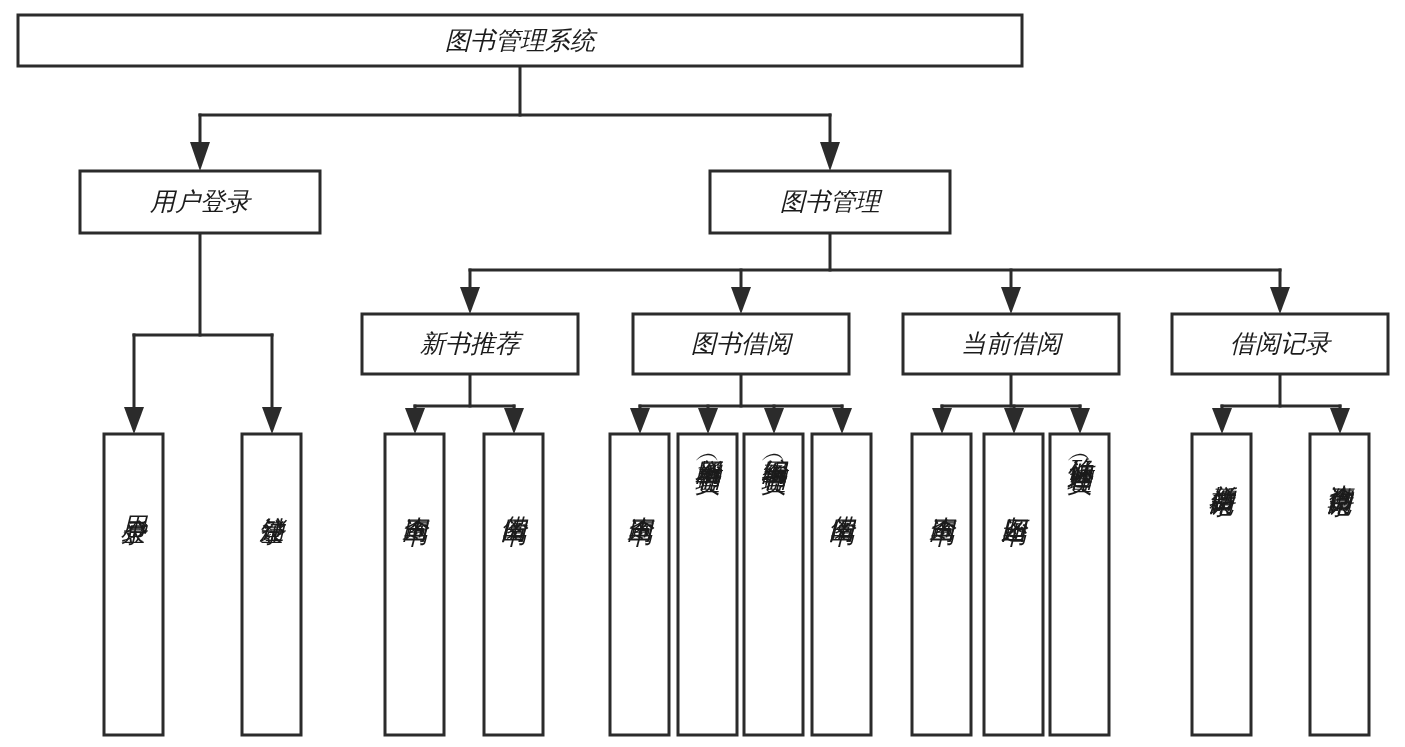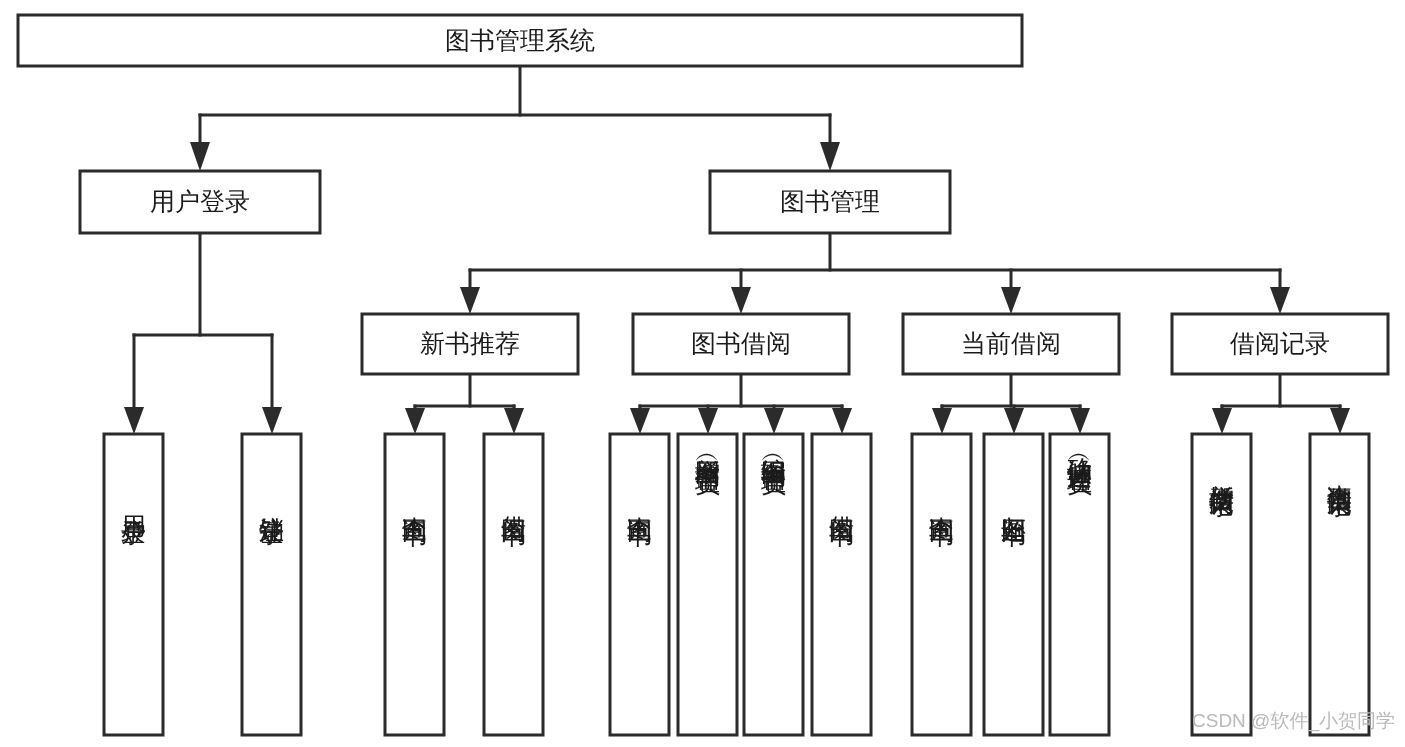--- a/index.html
+++ b/index.html
@@ -9,20 +9,21 @@
   }
   body {
     font-family: "Liberation Sans", "DejaVu Sans", sans-serif;
   }
   #stage {
     position: relative;
     width: 1405px;
     height: 747px;
     background: #ffffff;
     overflow: hidden;
+    font-style: italic;
   }
   #diagram-svg {
     position: absolute;
     left: 0;
     top: 0;
     width: 1405px;
     height: 747px;
   }
   .node-box {
     fill: #ffffff;
@@ -212,15 +213,14 @@
       <rect class="node-box" x="1192" y="434" width="59" height="301"></rect>
       <text class="node-label-v" x="1222" y="470">新增借阅记录</text>
     </g>
     <g>
       <rect class="node-box" x="1310" y="434" width="59" height="301"></rect>
       <text class="node-label-v" x="1340" y="470">查询借阅记录</text>
     </g>
 
   </svg>
 
-  <div class="watermark" style="left:1192px; top:708px;">CSDN @软件_小贺同学</div>
 
 </div>
 
 </body></html>

